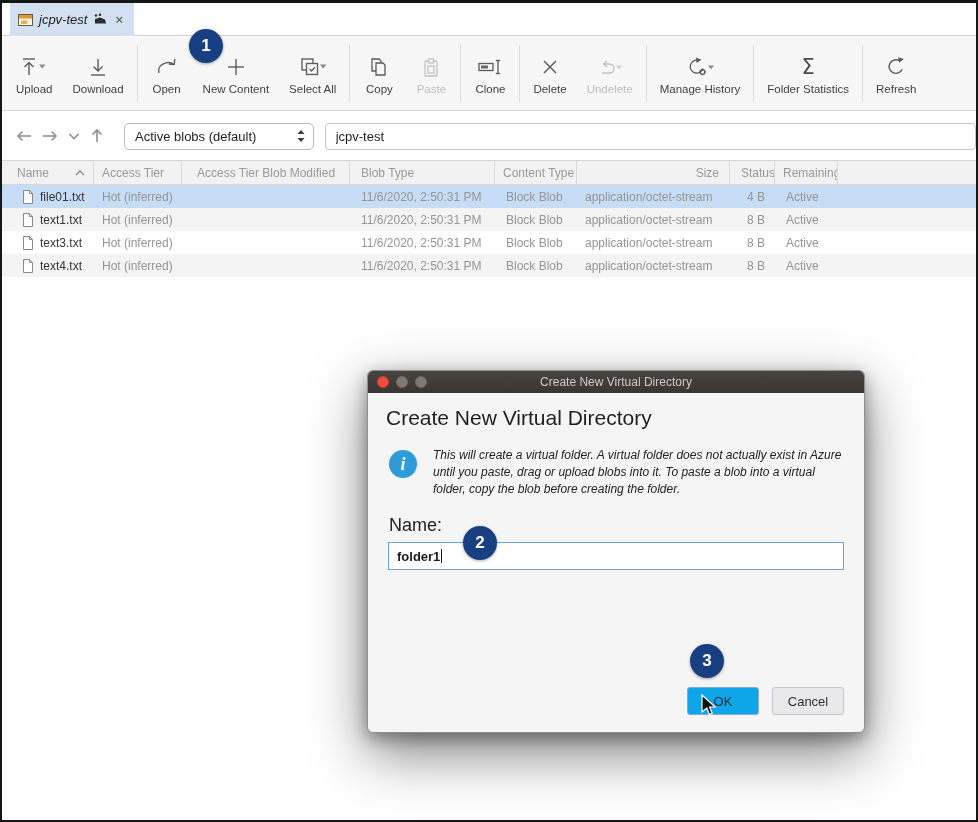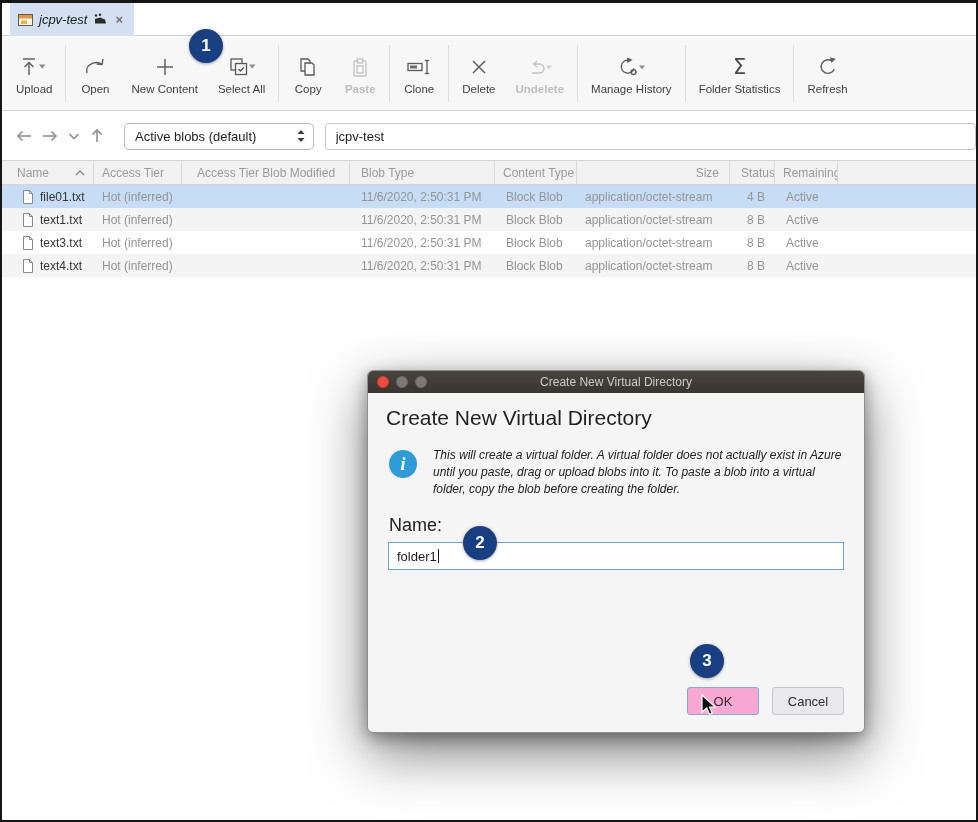--- a/index.html
+++ b/index.html
@@ -10,21 +10,21 @@
   .tabbar{position:absolute;left:0;top:0;width:100%;height:33px;background:#fff;border-bottom:1px solid #cfcfcf;}
   .tab{position:absolute;left:8px;top:0;height:33px;width:124px;background:#d3e0f1;display:flex;align-items:center;gap:6px;padding:0 8px;cursor:default;}
   .tab-title{font-size:13px;font-style:italic;color:#1d1d1d;white-space:nowrap;}
   .tab-close{font-size:13px;font-weight:bold;color:#6f6f6f;line-height:1;margin-left:1px;}
 
   
   .toolbar{position:absolute;left:0;top:34px;width:100%;height:74px;background:#f7f7f7;border-bottom:1px solid #d4d4d4;display:flex;align-items:stretch;padding-left:4px;}
   .titem{display:flex;flex-direction:column;align-items:center;justify-content:center;padding:6px 10px 4px;min-width:52px;}
   .ticon{height:26px;display:flex;align-items:center;justify-content:center;}
   .tlabel{font-size:11.5px;color:#3f3f3f;margin-top:3px;white-space:nowrap;}
-  .titem.disabled .tlabel{color:#bdbdbd;font-weight:bold;}
+  .titem.disabled .tlabel{color:#bdbdbd;}
   .tsep{width:1px;background:#dddddd;margin:8px 3px;}
   .sigma{font-size:21px;color:#4a4a4a;line-height:1;font-family:"DejaVu Sans",sans-serif;}
 
   
   .navbar{position:absolute;left:0;top:109px;width:100%;height:48px;background:#fff;display:flex;align-items:center;}
   .nav-arrows{display:flex;align-items:center;gap:6px;margin-left:12px;}
   .selectbox{margin-left:18px;width:192px;height:27px;border:1px solid #b9b9b9;border-radius:5px;background:#fff;display:flex;align-items:center;padding:0 6px 0 10px;}
   .selectbox span{flex:1;font-size:13px;color:#1e1e1e;}
   .crumb{margin-left:11px;width:660px;height:27px;border:1px solid #c6c6c6;border-radius:4px;background:#fff;font-size:13px;color:#1e1e1e;padding:0 10px;outline:none;}
 
@@ -48,25 +48,25 @@
   .lights{display:flex;gap:7px;margin-left:9px;}
   .light{width:12px;height:12px;border-radius:50%;}
   .light.red{background:#ec4d41;border:1px solid #d4382f;}
   .light.gray{background:#7d7975;border:1px solid #6d6965;}
   .dlg-titletext{position:absolute;left:0;right:0;text-align:center;font-size:12px;color:#cdcbc9;}
   .dlg-heading{font-size:21px;color:#1f1f1f;margin:13px 0 0 18px;}
   .dlg-info{display:flex;margin:17px 20px 0 21px;gap:16px;}
   .info-icon{flex:0 0 28px;width:28px;height:28px;border-radius:50%;background:#2d9cd8;color:#fff;font-size:18px;font-weight:bold;display:flex;align-items:center;justify-content:center;margin-top:3px;font-family:"Liberation Serif",serif;font-style:italic;}
   .dlg-infotext{font-size:12px;line-height:17px;color:#222;font-style:italic;}
   .dlg-label{font-size:18px;color:#222;margin:17px 0 0 21px;}
-  .dlg-input{margin:6px 20px 0 20px;height:28px;background:#fff;border:1px solid #6aa5d8;display:flex;align-items:center;padding-left:8px;font-size:13px;color:#1c1c1c;}
+  .dlg-input{margin:6px 20px 0 20px;height:28px;background:#fff;border:1px solid #6aa5d8;display:flex;align-items:center;padding-left:8px;font-size:13px;color:#1c1c1c;font-weight:bold;}
   .caret-bar{display:inline-block;width:1px;height:14px;background:#1c1c1c;margin-left:1px;}
   .dlg-buttons{position:absolute;right:20px;bottom:17px;display:flex;gap:13px;}
   .btn{width:72px;height:28px;font-size:13px;color:#2e2e2e;display:flex;align-items:center;justify-content:center;border-radius:3px;}
-  .btn.ok{background:#f9a8d4;border:1.5px solid #82abd8;}
+  .btn.ok{background:#0ea5e9;border:1.5px solid #82abd8;}
   .btn.cancel{background:#e9e9eb;border:1px solid #c6c6c9;}
 
   
   .badge{position:absolute;width:34px;height:34px;border-radius:50%;background:#173f82;color:#fff;font-size:17px;font-weight:bold;display:flex;align-items:center;justify-content:center;box-shadow:0 1px 3px rgba(0,0,0,.35);}
   #badge1{left:187px;top:26px;}
   #badge2{left:461px;top:523px;}
   #badge3{left:688px;top:641px;}
   .cursor{position:absolute;left:699px;top:691px;}
 </style>
 </head>
@@ -98,20 +98,30 @@
         <svg width="30" height="22" viewBox="0 0 30 22" fill="none" stroke="#5a5a5a" stroke-width="1.4">
             <path d="M4 3 H16"></path>
             <path d="M10 19 V7"></path>
             <path d="M5.5 11 L10 6.5 L14.5 11"></path>
             <polygon points="20,8.5 26.5,8.5 23.2,12.5" fill="#8a8a8a" stroke="none"></polygon>
           </svg>
       </div>
         <div class="tlabel">Upload</div>
     </div>
 
+    <div class="titem">
+      <div class="ticon">
+        <svg width="22" height="22" viewBox="0 0 22 22" fill="none" stroke="#5a5a5a" stroke-width="1.4">
+            <path d="M11 3 V15"></path>
+            <path d="M6.5 10.5 L11 15 L15.5 10.5"></path>
+            <path d="M4 19 H18"></path>
+          </svg>
+      </div>
+        <div class="tlabel">Download</div>
+    </div>
 
     <div class="tsep"></div>
 
     <div class="titem">
       <div class="ticon">
         <svg width="24" height="22" viewBox="0 0 24 22" fill="none" stroke="#5a5a5a" stroke-width="1.4">
             <path d="M4 17 A 9.5 8 0 0 1 19.2 8.6"></path>
             <path d="M19.2 8.6 L19.8 3.2"></path>
             <path d="M19.2 8.6 L13.8 8"></path>
           </svg>

